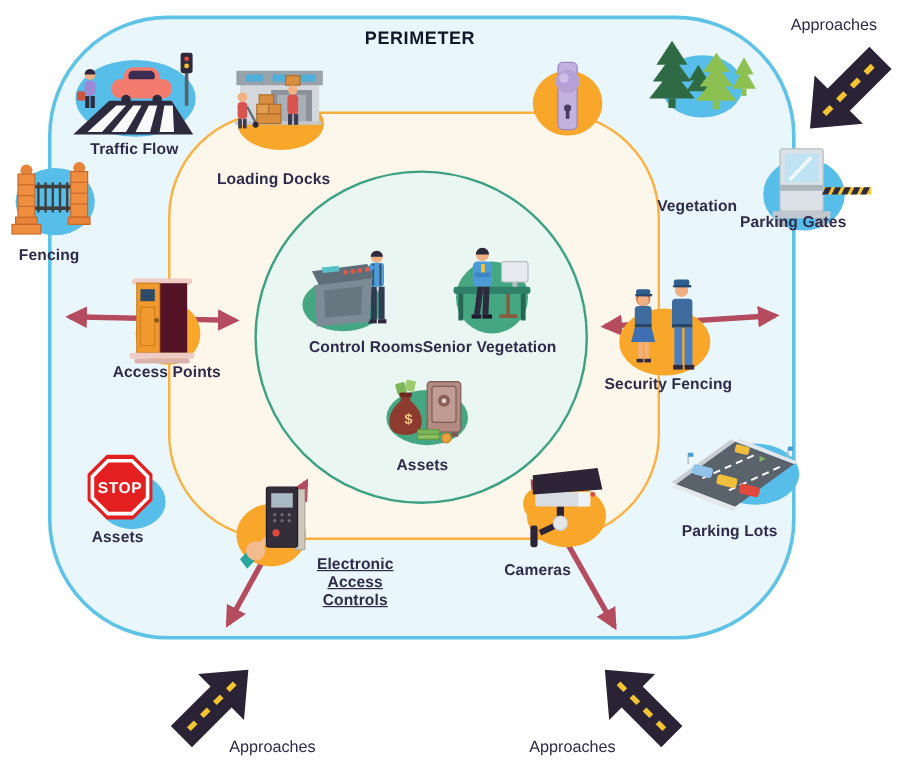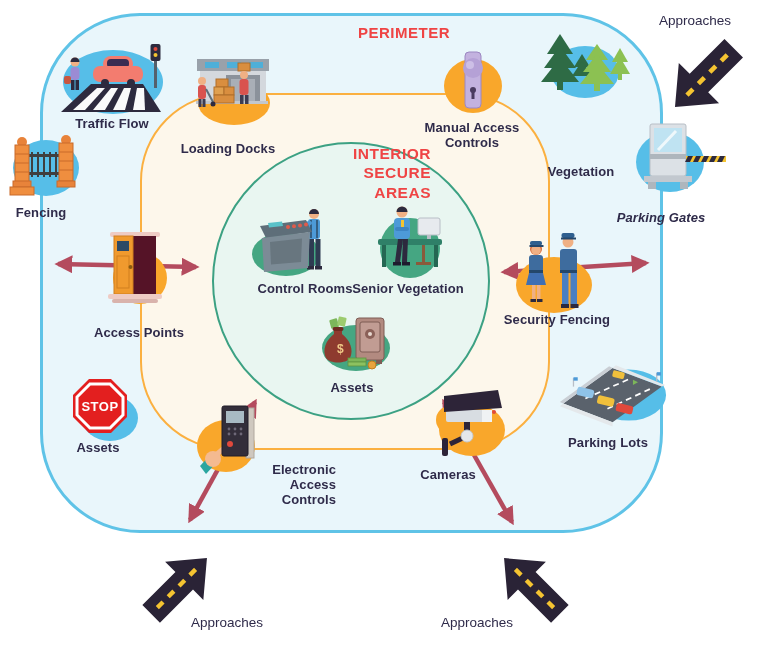--- a/index.html
+++ b/index.html
@@ -5,45 +5,42 @@
   html,body{margin:0;padding:0;background:#ffffff;}
   .canvas{position:relative;width:768px;height:646px;background:#ffffff;
           font-family:"Liberation Sans","DejaVu Sans",sans-serif;overflow:hidden;}
   .zone{position:absolute;box-sizing:border-box;}
   .zone-outer{left:40px;top:13px;width:623px;height:520px;background:#E9F6FB;
               border:3px solid #5FC3E7;border-radius:100px;}
   .zone-building{left:140px;top:93px;width:410px;height:357px;background:#FDF7EB;
               border:2px solid #FBB040;border-radius:88px;}
   .zone-interior{left:212px;top:142px;width:278px;height:278px;background:#E9F6F1;
               border:2px solid #3CA183;border-radius:50%;}
-  .heading{position:absolute;text-align:right;font-weight:700;color:#ef4444;
+  .heading{position:absolute;text-align:center;font-weight:700;color:#0f172a;
            white-space:pre-line;letter-spacing:.5px;}
   .h-perimeter{left:250px;top:24px;width:200px;font-size:15px;}
   .h-building{left:271px;top:72px;width:160px;font-size:15px;line-height:1.25;}
   .h-interior{left:271px;top:144px;width:160px;font-size:15.5px;line-height:1.25;}
   .lbl{position:absolute;font-size:13px;font-weight:600;color:#2F2B4A;
        text-align:center;line-height:1.15;letter-spacing:.1px;}
-  .lbl-left{text-align:right;}
+  .lbl-left{text-align:center;text-decoration:underline;}
   .approach-lbl{position:absolute;font-size:13.5px;font-weight:400;color:#2F2B4A;text-align:center;}
   .ic{position:absolute;}
   svg{display:block;overflow:visible;}
 </style>
 </head>
 <body>
 
 <div class="canvas">
 
   <div class="zone zone-outer"></div>
   <div class="zone zone-building"></div>
   <div class="zone zone-interior"></div>
 
   <div class="heading h-perimeter">PERIMETER</div>
-  <div class="heading h-interior">INTERIOR
-SECURE
-AREAS</div>
 
   <svg class="ic" style="left:0;top:0;" width="768" height="646" viewBox="0 0 768 646">
     <defs>
       <marker id="ah" viewBox="0 0 10 10" refX="8" refY="5" markerWidth="4" markerHeight="4" orient="auto-start-reverse">
           <path d="M0,0 L10,5 L0,10 z" fill="#B44B5E"></path>
         </marker>
     </defs>
     <line x1="58" y1="264" x2="196" y2="267" stroke="#B44B5E" stroke-width="4.5" marker-start="url(#ah)" marker-end="url(#ah)"></line>
     <line x1="504" y1="272" x2="646" y2="263" stroke="#B44B5E" stroke-width="4.5" marker-start="url(#ah)" marker-end="url(#ah)"></line>
     <line x1="190" y1="520" x2="255" y2="402" stroke="#B44B5E" stroke-width="4.5" marker-start="url(#ah)" marker-end="url(#ah)"></line>
@@ -104,21 +101,20 @@
   <div class="lbl" style="left:168px;top:142px;width:120px;">Loading Docks</div>
 
   <svg class="ic" style="left:440px;top:48px;" width="66" height="70" viewBox="0 0 66 70">
     <ellipse cx="33" cy="38" rx="29" ry="27" fill="#F9A72B"></ellipse>
     <rect x="25" y="4" width="16" height="56" rx="4" fill="#C3B2DF" stroke="#9C87C2"></rect>
     <circle cx="33" cy="20" r="10" fill="#B5A1D6"></circle>
     <circle cx="30" cy="17" r="4" fill="#CDBFE6"></circle>
     <circle cx="33" cy="42" r="3" fill="#4A3B60"></circle>
     <rect x="31.5" y="44" width="3" height="7" fill="#4A3B60"></rect>
   </svg>
-  <div class="lbl" style="left:417px;top:121px;width:110px;">Manual Access Controls</div>
 
   <svg class="ic" style="left:535px;top:30px;" width="95" height="72" viewBox="0 0 95 72">
     <ellipse cx="50" cy="42" rx="34" ry="26" fill="#56BEE8"></ellipse>
     <path d="M25,4 L38,24 L12,24 Z" fill="#2E6B45"></path>
     <path d="M25,16 L41,38 L9,38 Z" fill="#2E6B45"></path>
     <path d="M25,28 L44,52 L6,52 Z" fill="#2E6B45"></path>
     <rect x="22" y="52" width="6" height="8" fill="#2E6B45"></rect>
     <path d="M47,24 L55,37 L39,37 Z" fill="#2E6B45"></path>
     <path d="M47,31 L57,46 L37,46 Z" fill="#2E6B45"></path>
     <path d="M62,14 L73,30 L51,30 Z" fill="#8CC152"></path>
@@ -140,21 +136,21 @@
     <rect x="22" y="58" width="48" height="6" fill="#C2C8CF"></rect>
     <rect x="26" y="64" width="8" height="7" fill="#AEB6BD"></rect>
     <rect x="58" y="64" width="8" height="7" fill="#AEB6BD"></rect>
     <rect x="64" y="38" width="40" height="6" fill="#F5C431"></rect>
     <path d="M66,38 l5,0 l-3,6 l-5,0 z" fill="#2D2A3E"></path>
     <path d="M74,38 l5,0 l-3,6 l-5,0 z" fill="#2D2A3E"></path>
     <path d="M82,38 l5,0 l-3,6 l-5,0 z" fill="#2D2A3E"></path>
     <path d="M90,38 l5,0 l-3,6 l-5,0 z" fill="#2D2A3E"></path>
     <path d="M98,38 l5,0 l-3,6 l-5,0 z" fill="#2D2A3E"></path>
   </svg>
-  <div class="lbl" style="left:601px;top:211px;width:120px;font-style:italic;">Parking Gates</div>
+  <div class="lbl" style="left:601px;top:178px;width:120px;">Parking Gates</div>
 
   <svg class="ic" style="left:4px;top:128px;" width="78" height="78" viewBox="0 0 78 78">
     <ellipse cx="42" cy="40" rx="33" ry="28" fill="#56BEE8"></ellipse>
     <rect x="16" y="26" width="48" height="3" fill="#3F3F3F"></rect>
     <rect x="16" y="44" width="48" height="3" fill="#3F3F3F"></rect>
     <line x1="22" y1="24" x2="22" y2="49" stroke="#3F3F3F" stroke-width="2"></line>
     <line x1="28" y1="24" x2="28" y2="49" stroke="#3F3F3F" stroke-width="2"></line>
     <line x1="34" y1="24" x2="34" y2="49" stroke="#3F3F3F" stroke-width="2"></line>
     <line x1="40" y1="24" x2="40" y2="49" stroke="#3F3F3F" stroke-width="2"></line>
     <line x1="46" y1="24" x2="46" y2="49" stroke="#3F3F3F" stroke-width="2"></line>
@@ -180,21 +176,21 @@
     <ellipse cx="36" cy="52" rx="27" ry="26" fill="#F9A72B"></ellipse>
     <rect x="6" y="6" width="50" height="5" rx="2" fill="#EECBC4"></rect>
     <rect x="28" y="10" width="24" height="58" fill="#551327"></rect>
     <rect x="10" y="10" width="19" height="58" fill="#F09A2E" stroke="#D07F1F"></rect>
     <rect x="13" y="15" width="12" height="10" fill="#2D4A66"></rect>
     <rect x="13" y="30" width="12" height="32" fill="none" stroke="#D07F1F"></rect>
     <circle cx="26.5" cy="41" r="2" fill="#8A5A10"></circle>
     <rect x="4" y="68" width="54" height="5" rx="2" fill="#EECBC4"></rect>
     <rect x="8" y="73" width="46" height="4" rx="2" fill="#D9B3AC"></rect>
   </svg>
-  <div class="lbl" style="left:79px;top:326px;width:120px;text-align:center;">Access Points</div>
+  <div class="lbl" style="left:79px;top:303px;width:120px;text-align:center;">Access Points</div>
 
   <svg class="ic" style="left:506px;top:222px;" width="95" height="95" viewBox="0 0 95 95">
     <ellipse cx="48" cy="63" rx="38" ry="28" fill="#F9A72B"></ellipse>
 
     <circle cx="30" cy="27" r="6" fill="#D86A3A"></circle>
     <circle cx="30" cy="28" r="4.8" fill="#F0B084"></circle>
     <rect x="24" y="19" width="12" height="4.5" rx="2" fill="#2F5F8F"></rect>
     <rect x="23.5" y="23" width="14" height="2" fill="#24476B"></rect>
     <rect x="23" y="33" width="14" height="17" rx="3" fill="#3E6C9E"></rect>
     <rect x="23" y="48" width="14" height="3" fill="#24476B"></rect>

